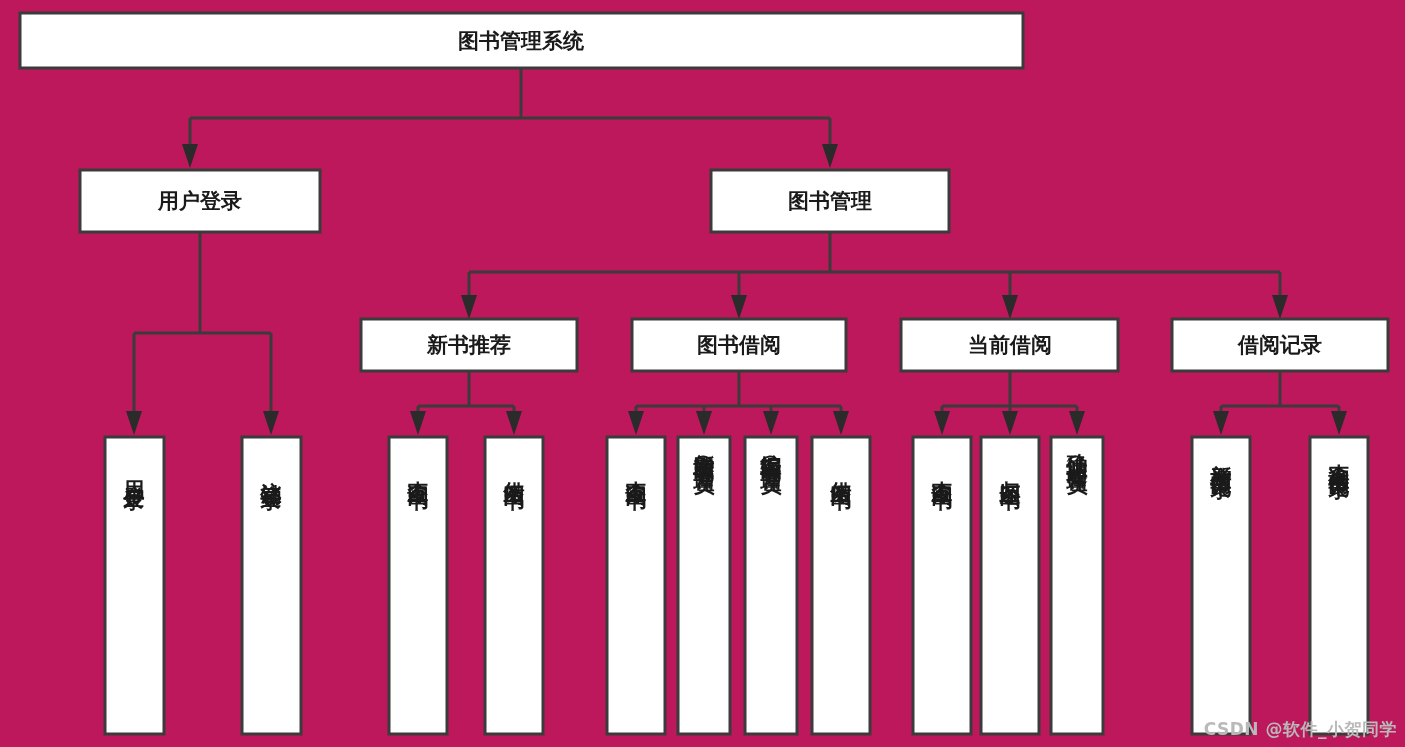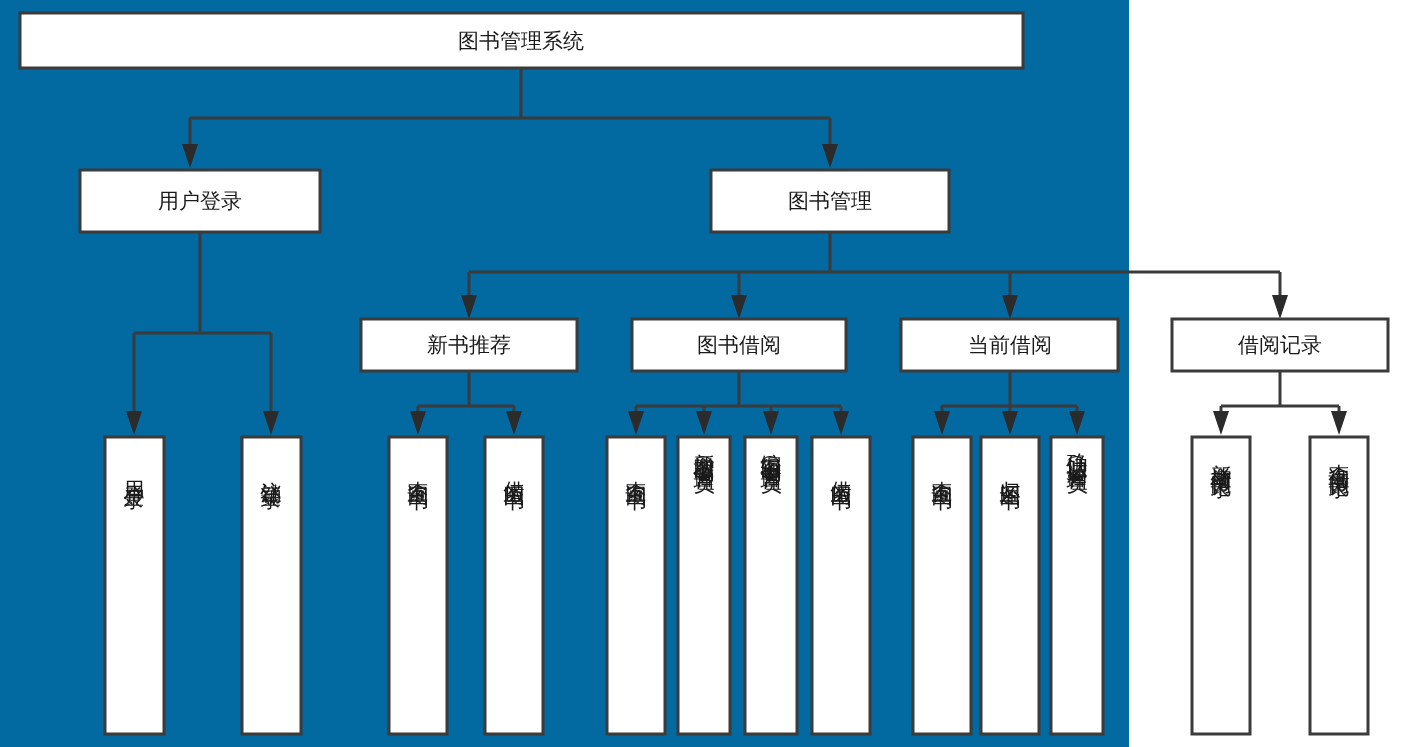--- a/index.html
+++ b/index.html
@@ -9,23 +9,24 @@
     background: #ffffff;
   }
   body {
     width: 1405px;
     height: 747px;
     font-family: "DejaVu Sans", "Liberation Sans", sans-serif;
     overflow: hidden;
   }
   #diagram-root {
     position: relative;
-    width: 1129px;
+    width: 1405px;
     height: 747px;
-    background: #0369a1;
+    background: #be185d;
+    font-weight: bold;
   }
   svg#flowchart {
     display: block;
     width: 1405px;
     height: 747px;
   }
   .node-box {
     fill: #ffffff;
     stroke: #3b3b3b;
     stroke-width: 3;
@@ -234,14 +235,15 @@
       <rect class="leaf-box" x="1192" y="437" width="58" height="297"></rect>
       <text class="leaf-label" x="1221" y="456">新增借阅记录</text>
     </g>
     <g>
       <rect class="leaf-box" x="1310" y="437" width="58" height="297"></rect>
       <text class="leaf-label" x="1339" y="456">查询借阅记录</text>
     </g>
 
   </svg>
 
+  <div class="watermark">CSDN @软件_小贺同学</div>
 
 </div>
 
 </body></html>

